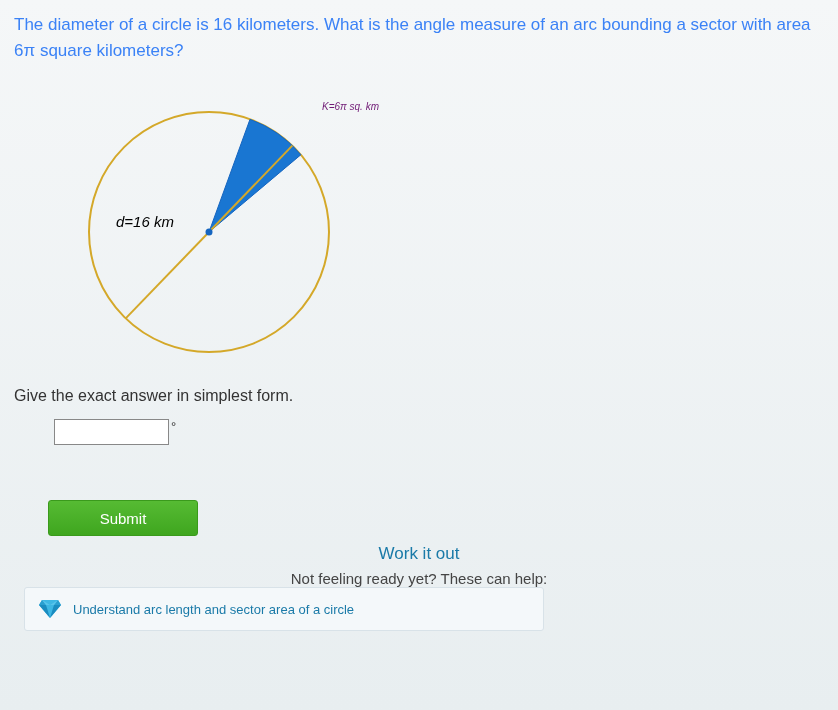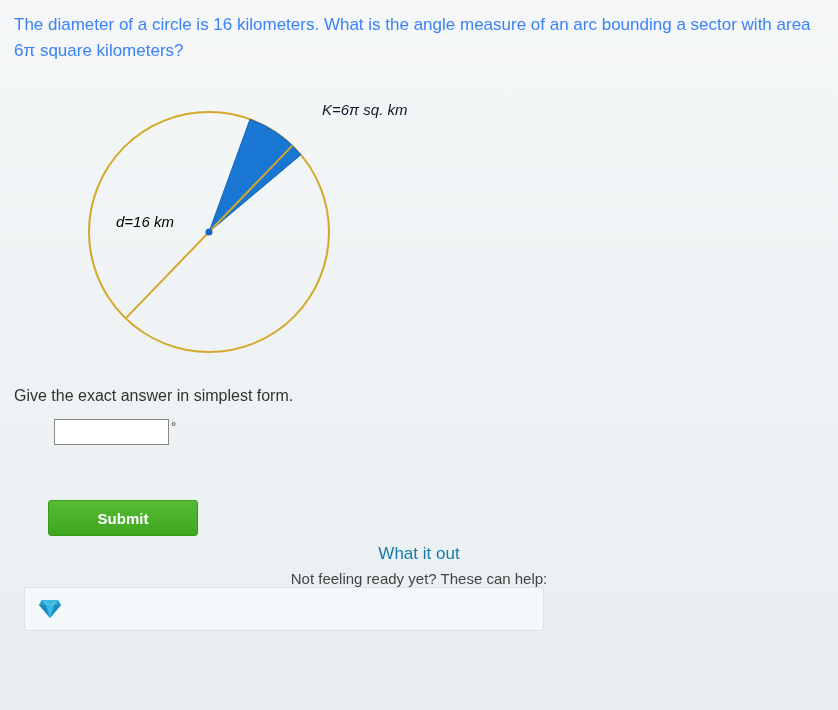--- a/index.html
+++ b/index.html
@@ -58,21 +58,20 @@
       background: #4caf2f;
       background: linear-gradient(to bottom, #56bb33, #3fa61f);
       color: #fff;
       border: 1px solid #3a9a1c;
       border-radius: 3px;
       width: 150px;
       height: 36px;
       font-size: 15px;
       cursor: pointer;
       margin-left: 34px;
-      font-weight: bold;
     }
     .work-it-out {
       text-align: center;
       color: #1a7aa8;
       font-size: 17px;
       margin-top: 8px;
     }
     .not-ready {
       text-align: center;
       color: #444;
@@ -103,22 +102,22 @@
     }
     .help-card-text {
       font-size: 13px;
       color: #1a7aa8;
     }
     .diamond-icon {
       flex-shrink: 0;
     }
     .sector-label {
       position: absolute;
-      font-size: 15px;
-      color: #0f172a;
+      font-size: 10px;
+      color: #701a75;
       font-style: italic;
     }
     .diameter-label {
       position: absolute;
       font-size: 15px;
       color: #000000;
       font-style: italic;
     }
   </style>
 </head>
@@ -141,30 +140,31 @@
 
 <div class="instruction">Give the exact answer in simplest form.</div>
 
 <div class="answer-row">
   <input class="answer-input" type="text" value="" style="">
   <span class="degree-symbol">°</span>
 </div>
 
 <button class="submit-btn">Submit</button>
 
-<div class="work-it-out">What it out</div>
+<div class="work-it-out">Work it out</div>
 <div class="not-ready">Not feeling ready yet? These can help:</div>
 
 <div class="help-row">
   <div class="help-card wide">
     <svg class="diamond-icon" width="22" height="18" viewBox="0 0 22 18">
       <path d="M 3 0 L 19 0 L 22 5 L 11 18 L 0 5 Z" fill="#3db7e4"></path>
       <path d="M 3 0 L 7 5 L 0 5 Z" fill="#2a9fd0"></path>
       <path d="M 19 0 L 15 5 L 22 5 Z" fill="#2a9fd0"></path>
       <path d="M 7 5 L 11 18 L 0 5 Z" fill="#1a8cc0"></path>
       <path d="M 15 5 L 11 18 L 22 5 Z" fill="#1a8cc0"></path>
       <path d="M 3 0 L 11 5 L 19 0 L 15 5 L 7 5 Z" fill="#6acdf0" fill-opacity="0.6"></path>
     </svg>
+    <span class="help-card-text">Understand arc length and sector area of a circle</span>
   </div>
 </div>
 
 
 
 
 </body></html>

